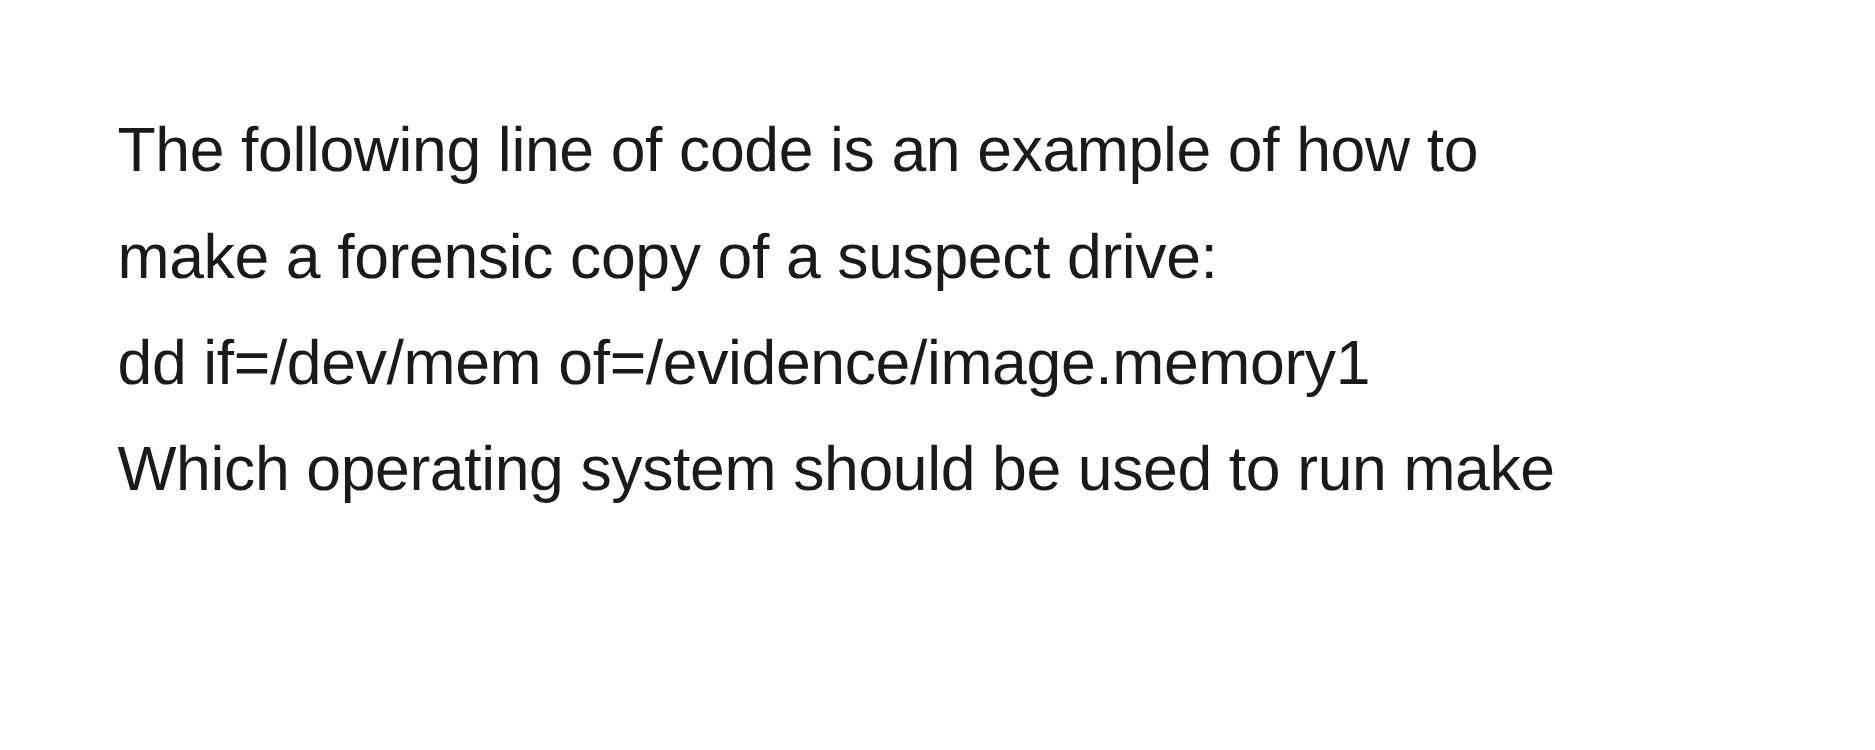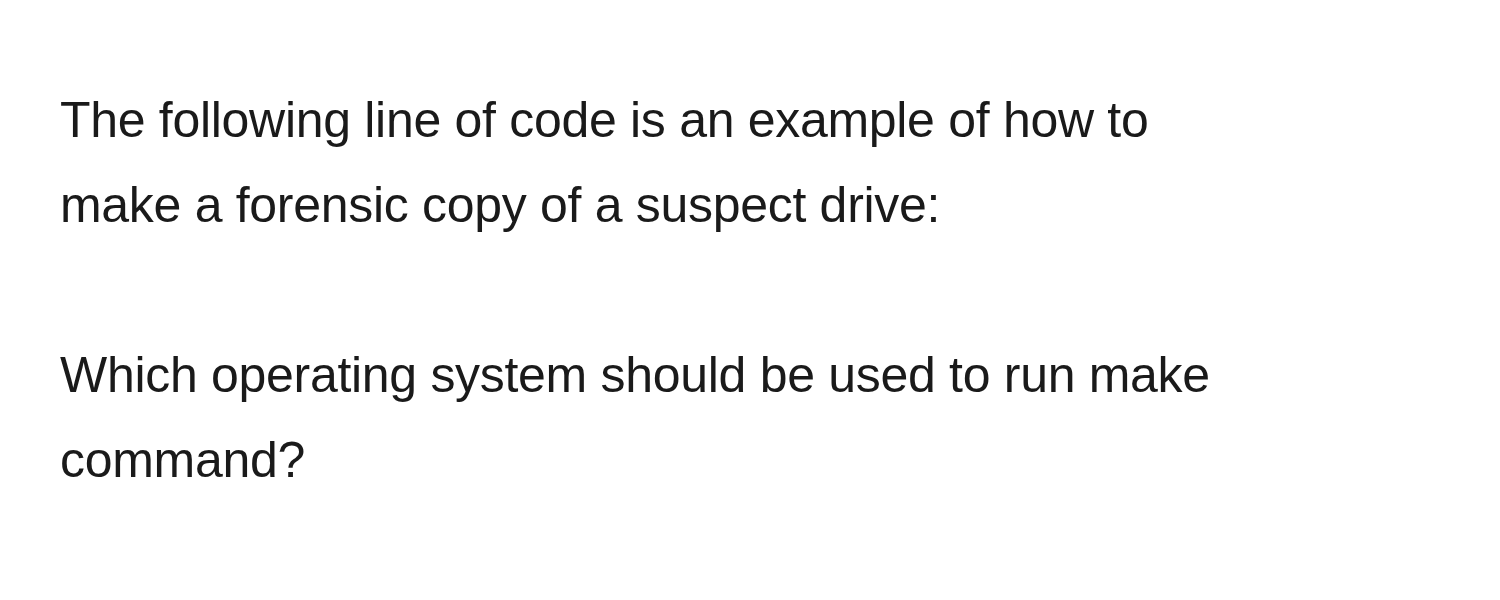--- a/index.html
+++ b/index.html
@@ -9,34 +9,33 @@
     }
     html, body {
       width: 1500px;
       height: 600px;
       background: #ffffff;
       font-family: -apple-system, BlinkMacSystemFont, "Segoe UI", Helvetica, Arial, sans-serif;
     }
     .container {
       width: 1500px;
       height: 600px;
-      padding: 78px 60px 0 60px;
+      padding: 78px 60px 0 94px;
     }
     .question-text {
       font-size: 50px;
       line-height: 1.7;
       color: #1a1a1a;
       font-weight: 400;
       letter-spacing: -0.3px;
     }
   </style>
 </head>
 <body>
 
 <div class="container">
   <div class="question-text">
     <span>The following line of code is an example of how to</span><br>
     <span>make a forensic copy of a suspect drive:</span><br>
-    <br>
+    <span>dd if=/dev/mem of=/evidence/image.memory1</span><br>
     <span>Which operating system should be used to run make</span><br>
-    <span>command?</span>
   </div>
 </div>
 
 </body></html>

